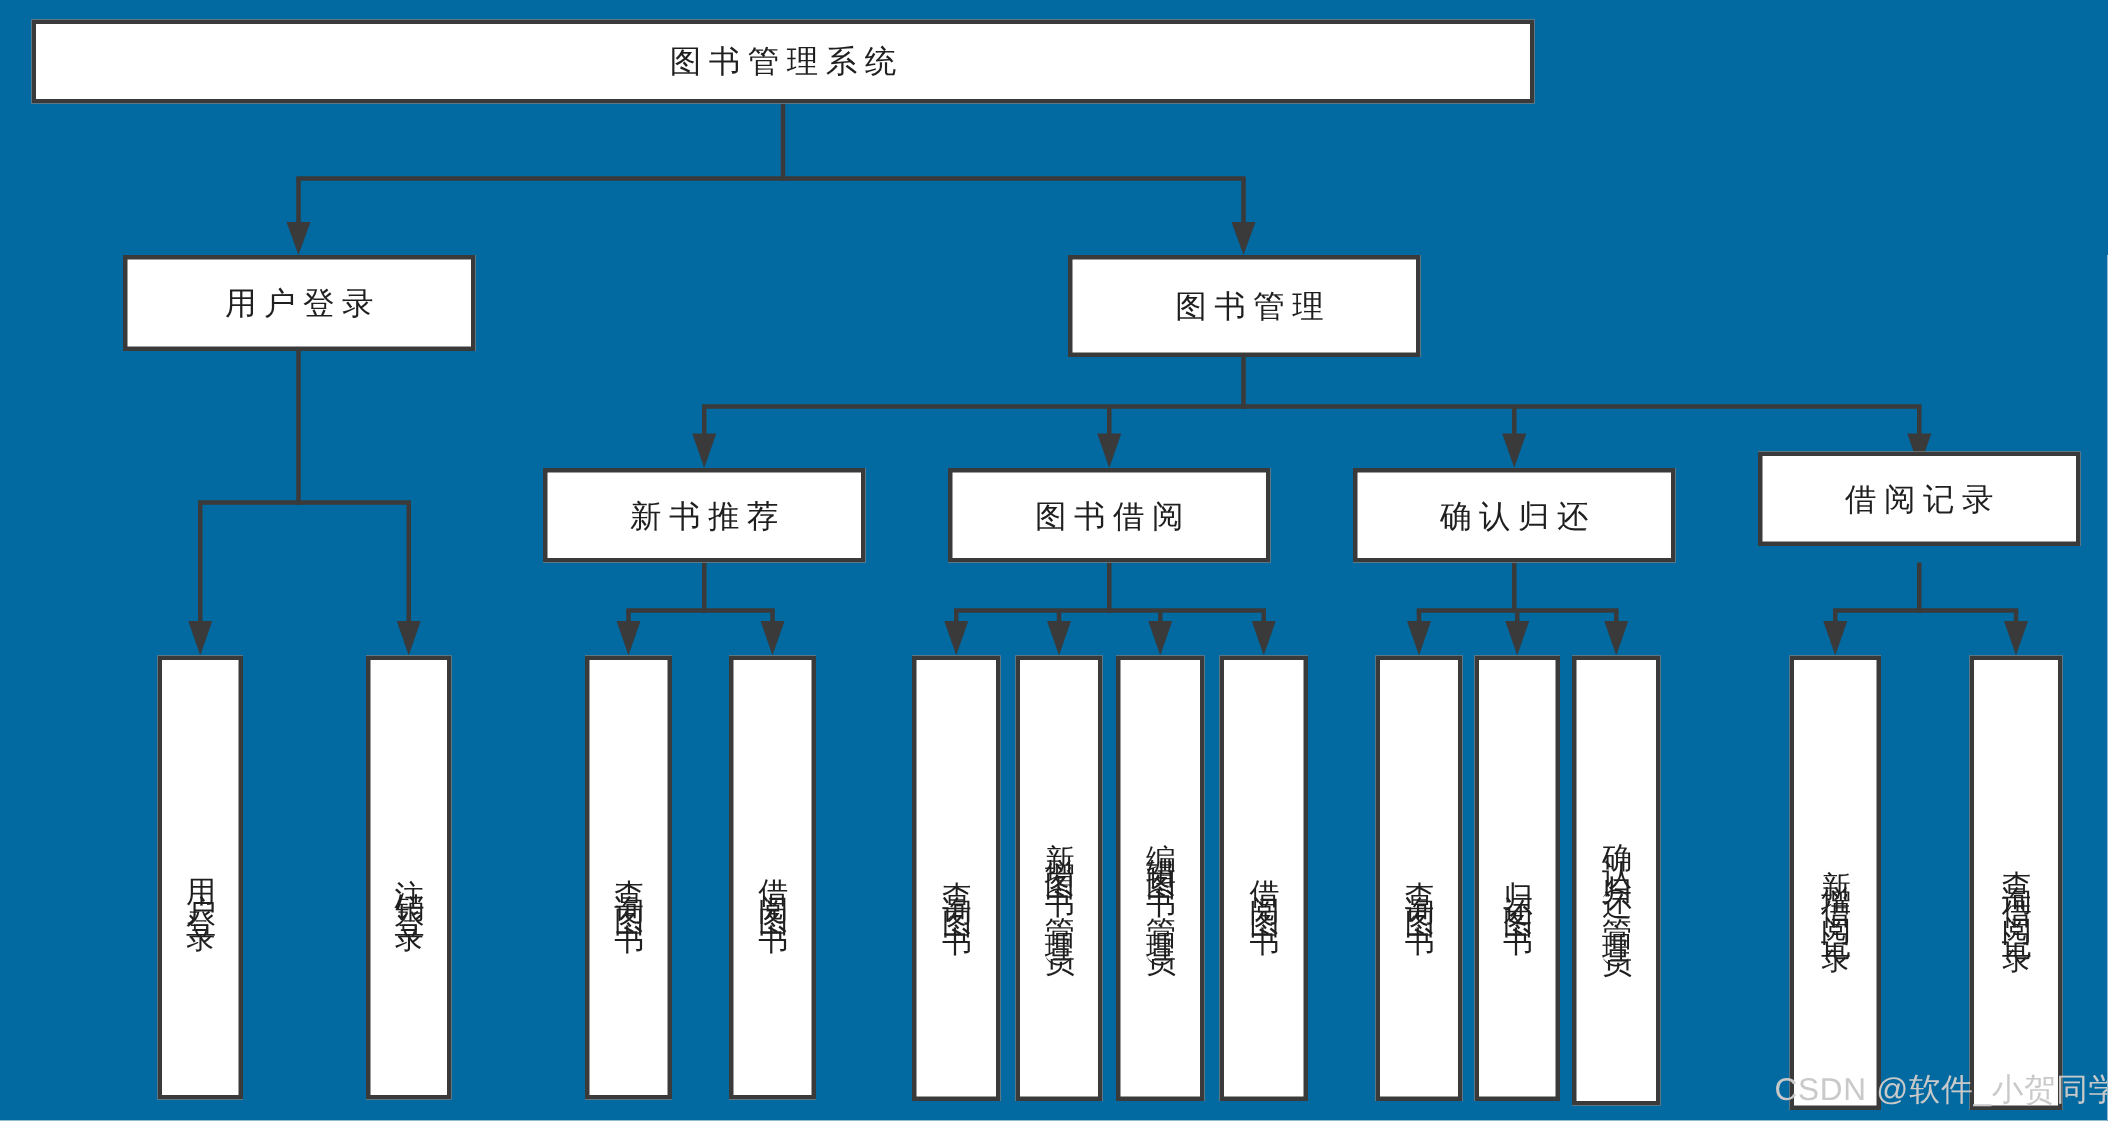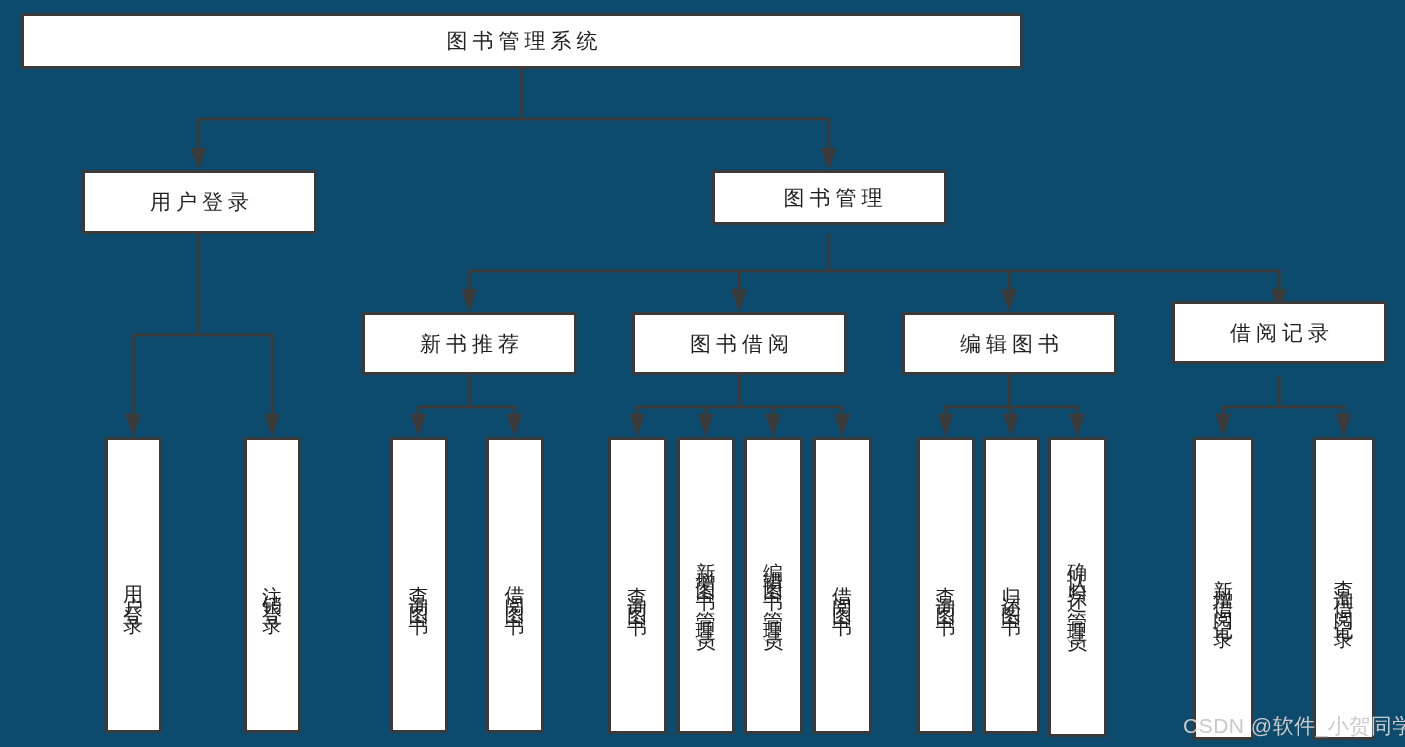--- a/index.html
+++ b/index.html
@@ -1,17 +1,17 @@
 <!DOCTYPE html>
 <html><head>
 <meta charset="utf-8">
 <style>
   html,body{margin:0;padding:0;background:#ffffff;}
   #stage{
-    position:relative;width:1405px;height:747px;background:#0c4a6e;overflow:hidden;
+    position:relative;width:1405px;height:747px;background:#0369a1;overflow:hidden;
     font-family:"Liberation Sans",sans-serif;
   }
   .hbox{
     position:absolute;box-sizing:border-box;background:#ffffff;
     border:3px solid #3a3a3a;
     display:flex;align-items:center;justify-content:center;
     font-size:21px;letter-spacing:5px;padding-left:5px;
     color:#1f1f1f;white-space:nowrap;z-index:2;
   }
   .vbox{
@@ -109,25 +109,25 @@
       <line x1="1223.5" y1="407" x2="1223.5" y2="416"></line>
       <polygon points="1215.5,414 1231.5,414 1223.5,437"></polygon>
       <line x1="1344" y1="407" x2="1344" y2="416"></line>
       <polygon points="1336,414 1352,414 1344,437"></polygon>
     </g>
   </svg>
 
   <div class="hbox" style="left:21px;top:13px;width:1002px;height:56px;">图书管理系统</div>
 
   <div class="hbox" style="left:82px;top:170px;width:235px;height:64px;">用户登录</div>
-  <div class="hbox" style="left:712px;top:170px;width:235px;height:55px;padding-left:12px;">图书管理</div>
+  <div class="hbox" style="left:712px;top:170px;width:235px;height:68px;padding-left:12px;">图书管理</div>
 
   <div class="hbox" style="left:632px;top:312px;width:215px;height:63px;">图书借阅</div>
   <div class="hbox" style="left:362px;top:312px;width:215px;height:63px;">新书推荐</div>
-  <div class="hbox" style="left:902px;top:312px;width:215px;height:63px;">编辑图书</div>
+  <div class="hbox" style="left:902px;top:312px;width:215px;height:63px;">确认归还</div>
   <div class="hbox" style="left:1172px;top:301px;width:215px;height:63px;">借阅记录</div>
 
   <div class="vbox" style="left:105px;top:437px;width:57px;height:296px;">
     <span class="vtext">用户登录</span>
   </div>
   <div class="vbox" style="left:244px;top:437px;width:57px;height:296px;">
     <span class="vtext">注销登录</span>
   </div>
 
   <div class="vbox" style="left:390px;top:437px;width:58px;height:296px;">

